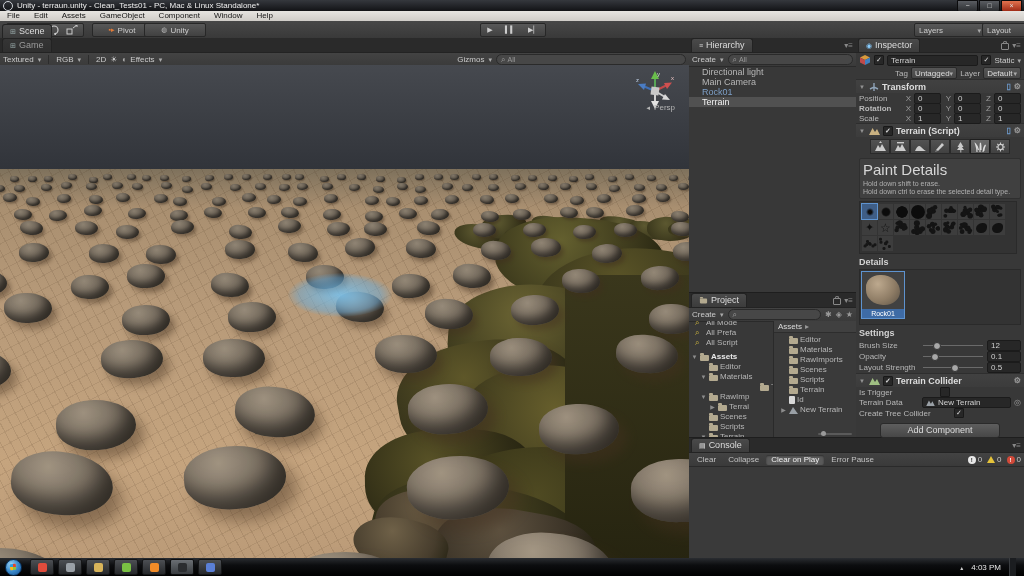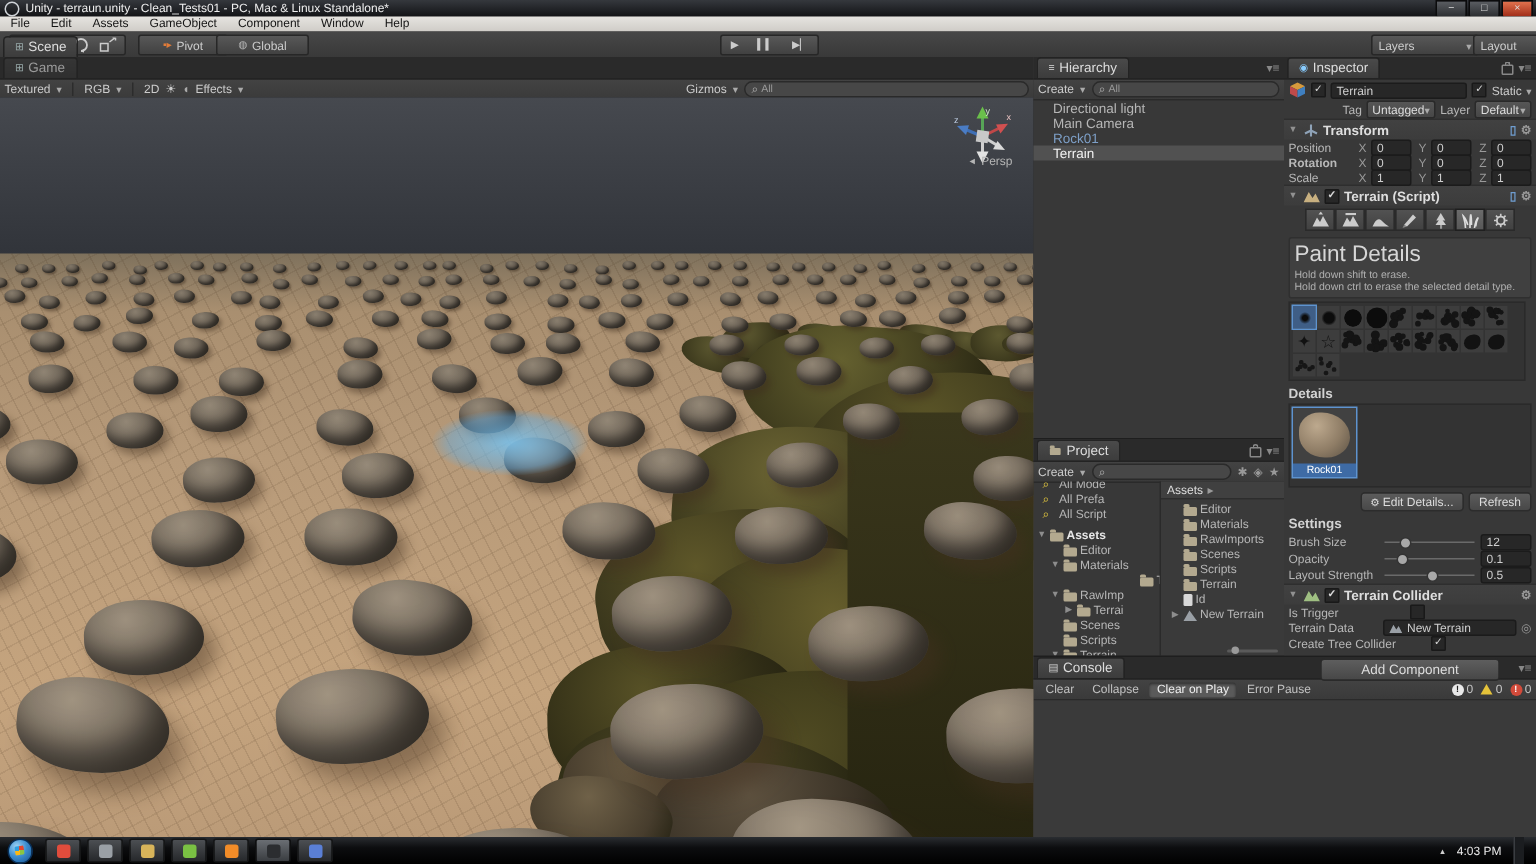--- a/index.html
+++ b/index.html
@@ -182,21 +182,21 @@
         <rect x="1" y="4" width="5" height="5" fill="none" stroke="#ccc" stroke-width="1"></rect>
         <path d="M7 3 L11 0 M11 0 L9 0 M11 0 L11 2" stroke="#ccc" stroke-width="1" fill="none"></path>
       </svg>
   </div>
   <div class="tbtn pgbtn" style="left:92px;width:48px;">
     <span style="color:#e07b39;font-size:7px;">▪▸</span>
     <span>Pivot</span>
   </div>
   <div class="tbtn pgbtn" style="left:144px;width:50px;">
     <span style="color:#bbb;font-size:7px;">◍</span>
-    <span>Global</span>
+    <span>Unity</span>
   </div>
   <div class="tbtn playgrp">
     <span>▶</span>
     <span>▍▍</span>
     <span>▶▏</span>
   </div>
   <div class="tbtn ddown" style="left:890px;width:62px;">
     <span>Layers</span>
       <span class="caret"></span>
   </div>
@@ -869,29 +869,20 @@
           <div style="width: 2.5px; height: 2.5px; border-radius: 50%; background: rgb(22, 22, 22); box-shadow: rgb(22, 22, 22) -4.5px -1.3px 0px 0px, rgb(22, 22, 22) 3.9px 2.9px 0px 0px, rgb(22, 22, 22) 0.3px 0.3px 0px 0px, rgb(22, 22, 22) 1.3px -1.4px 0px 0px, rgb(22, 22, 22) -5px -4.3px 0px 0px, rgb(22, 22, 22) -1.5px 5.1px 0px 0px;"></div>
         </div>
       </div>
     <div class="seclabel">Details</div>
     <div id="detailsbox">
       <div id="detailthumb">
         <div class="timg"></div>
         <div class="tlabel">Rock01</div>
       </div>
     </div>
-    <div style="display:flex;justify-content:flex-end;gap:3px;padding:3px 3px 0;">
-      <span class="btn">
-          <span class="gear" style="font-size:7px;"></span>
-          <span>Edit Details...</span>
-        </span>
-      <span class="btn">
-          <span>Refresh</span>
-        </span>
-    </div>
     <div class="seclabel">Settings</div>
     <div>
 
     <div class="srow">
         <span class="slabel">Brush Size</span>
         <span class="strack">
             <span class="shandle" style="left: 16%;"></span>
           </span>
         <span class="field sval">12</span>
       </div>

